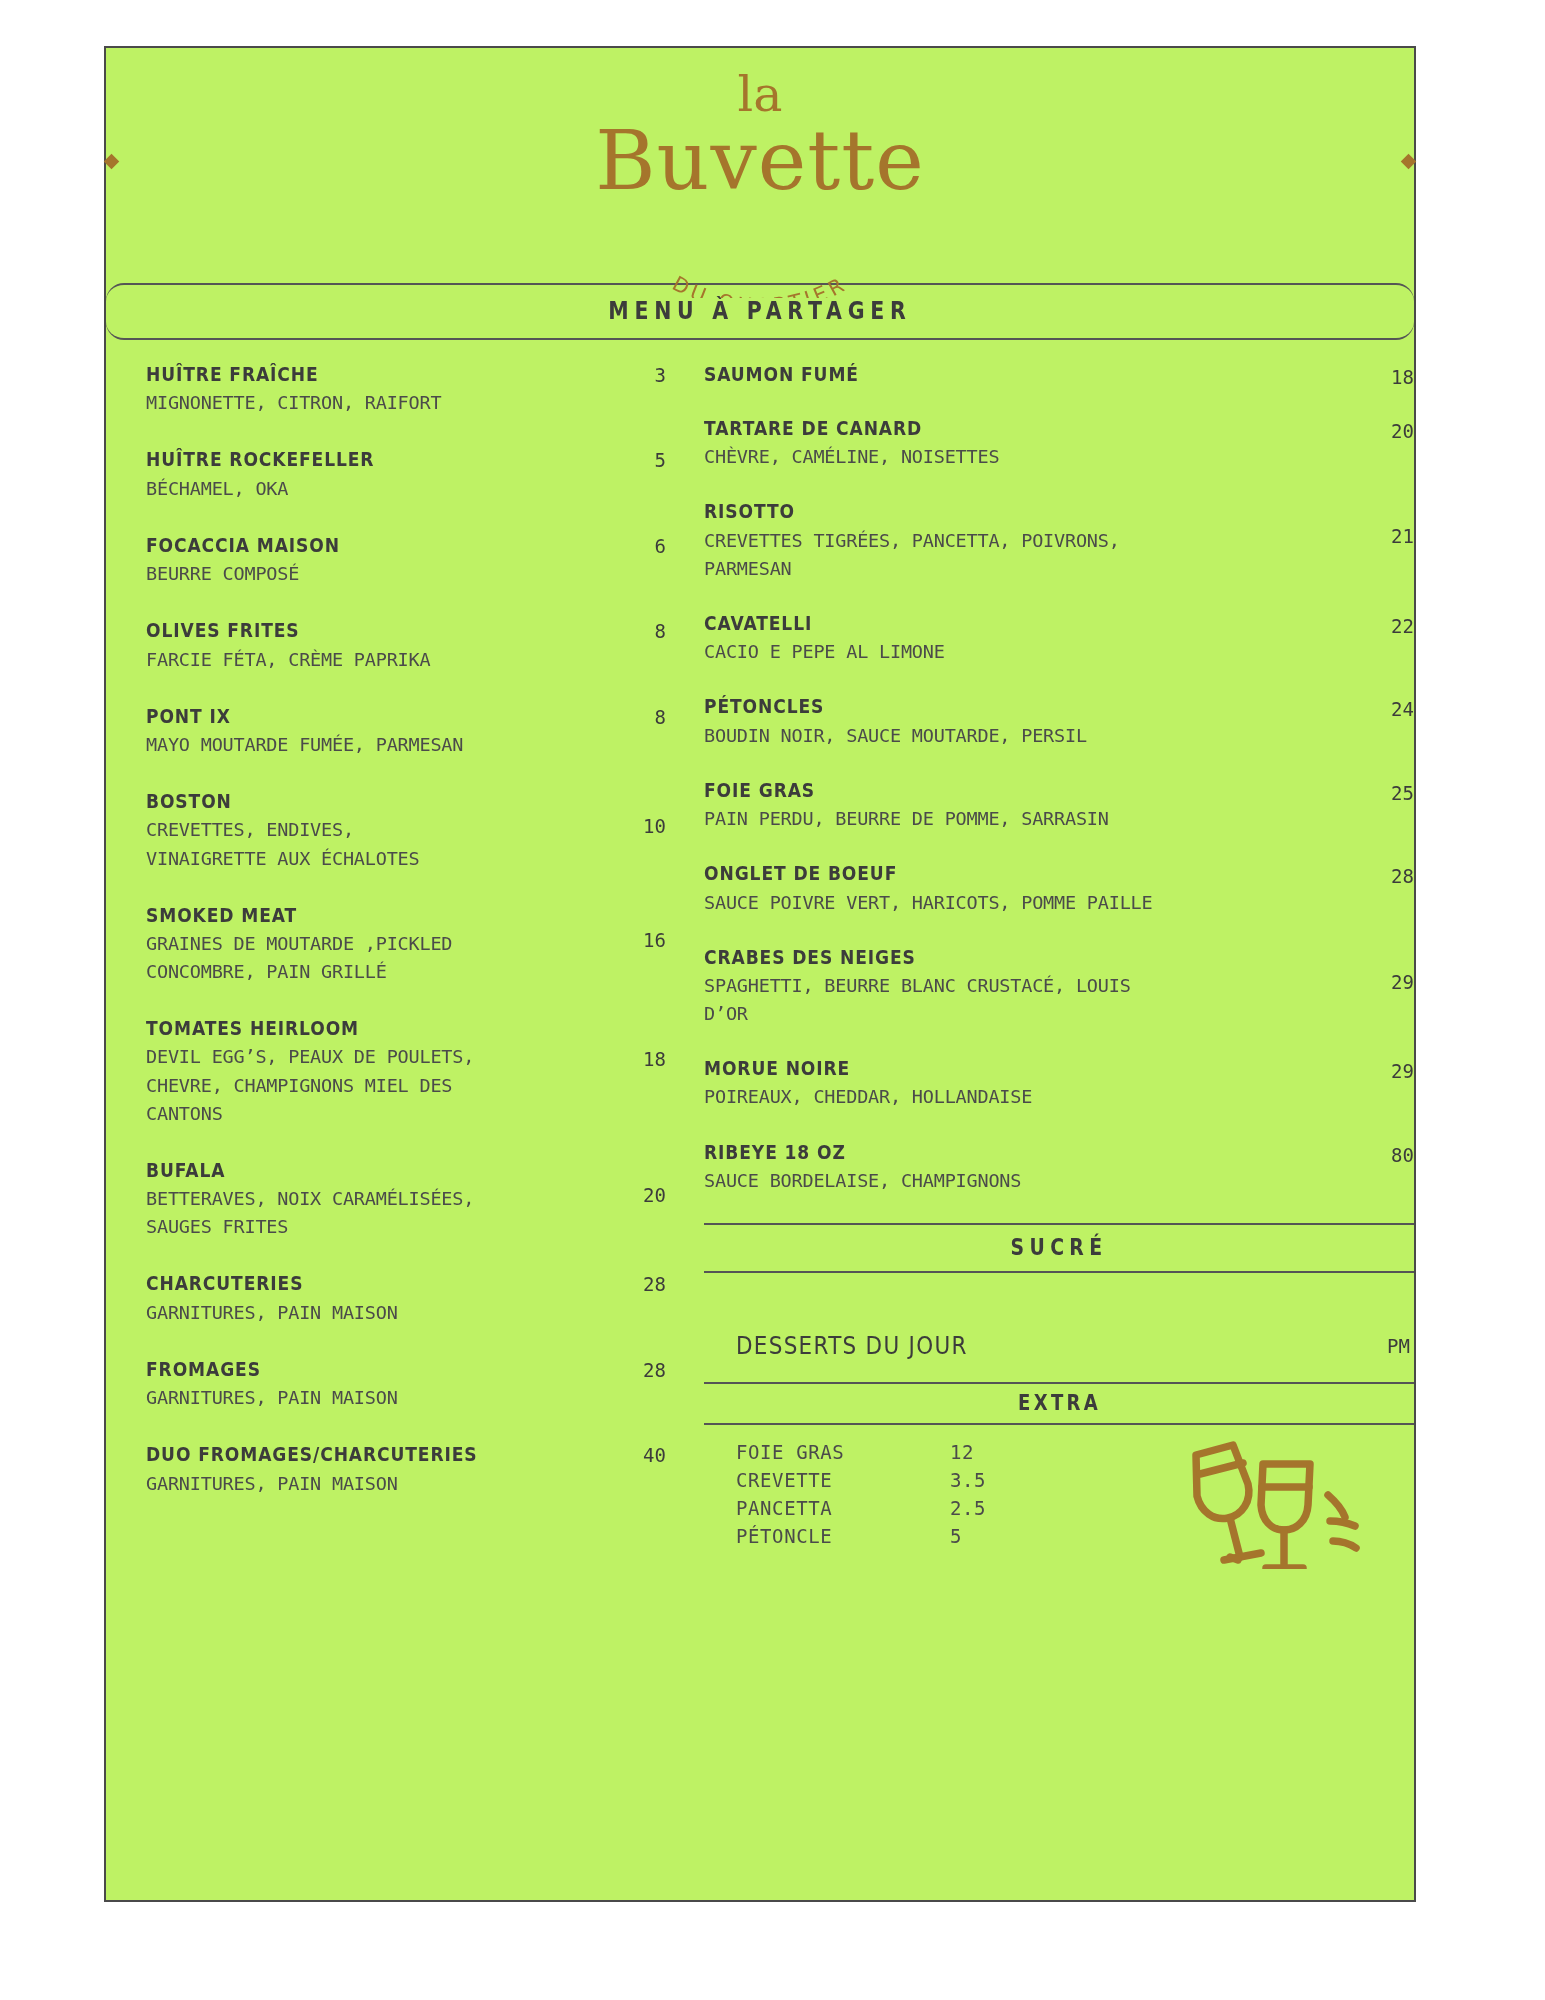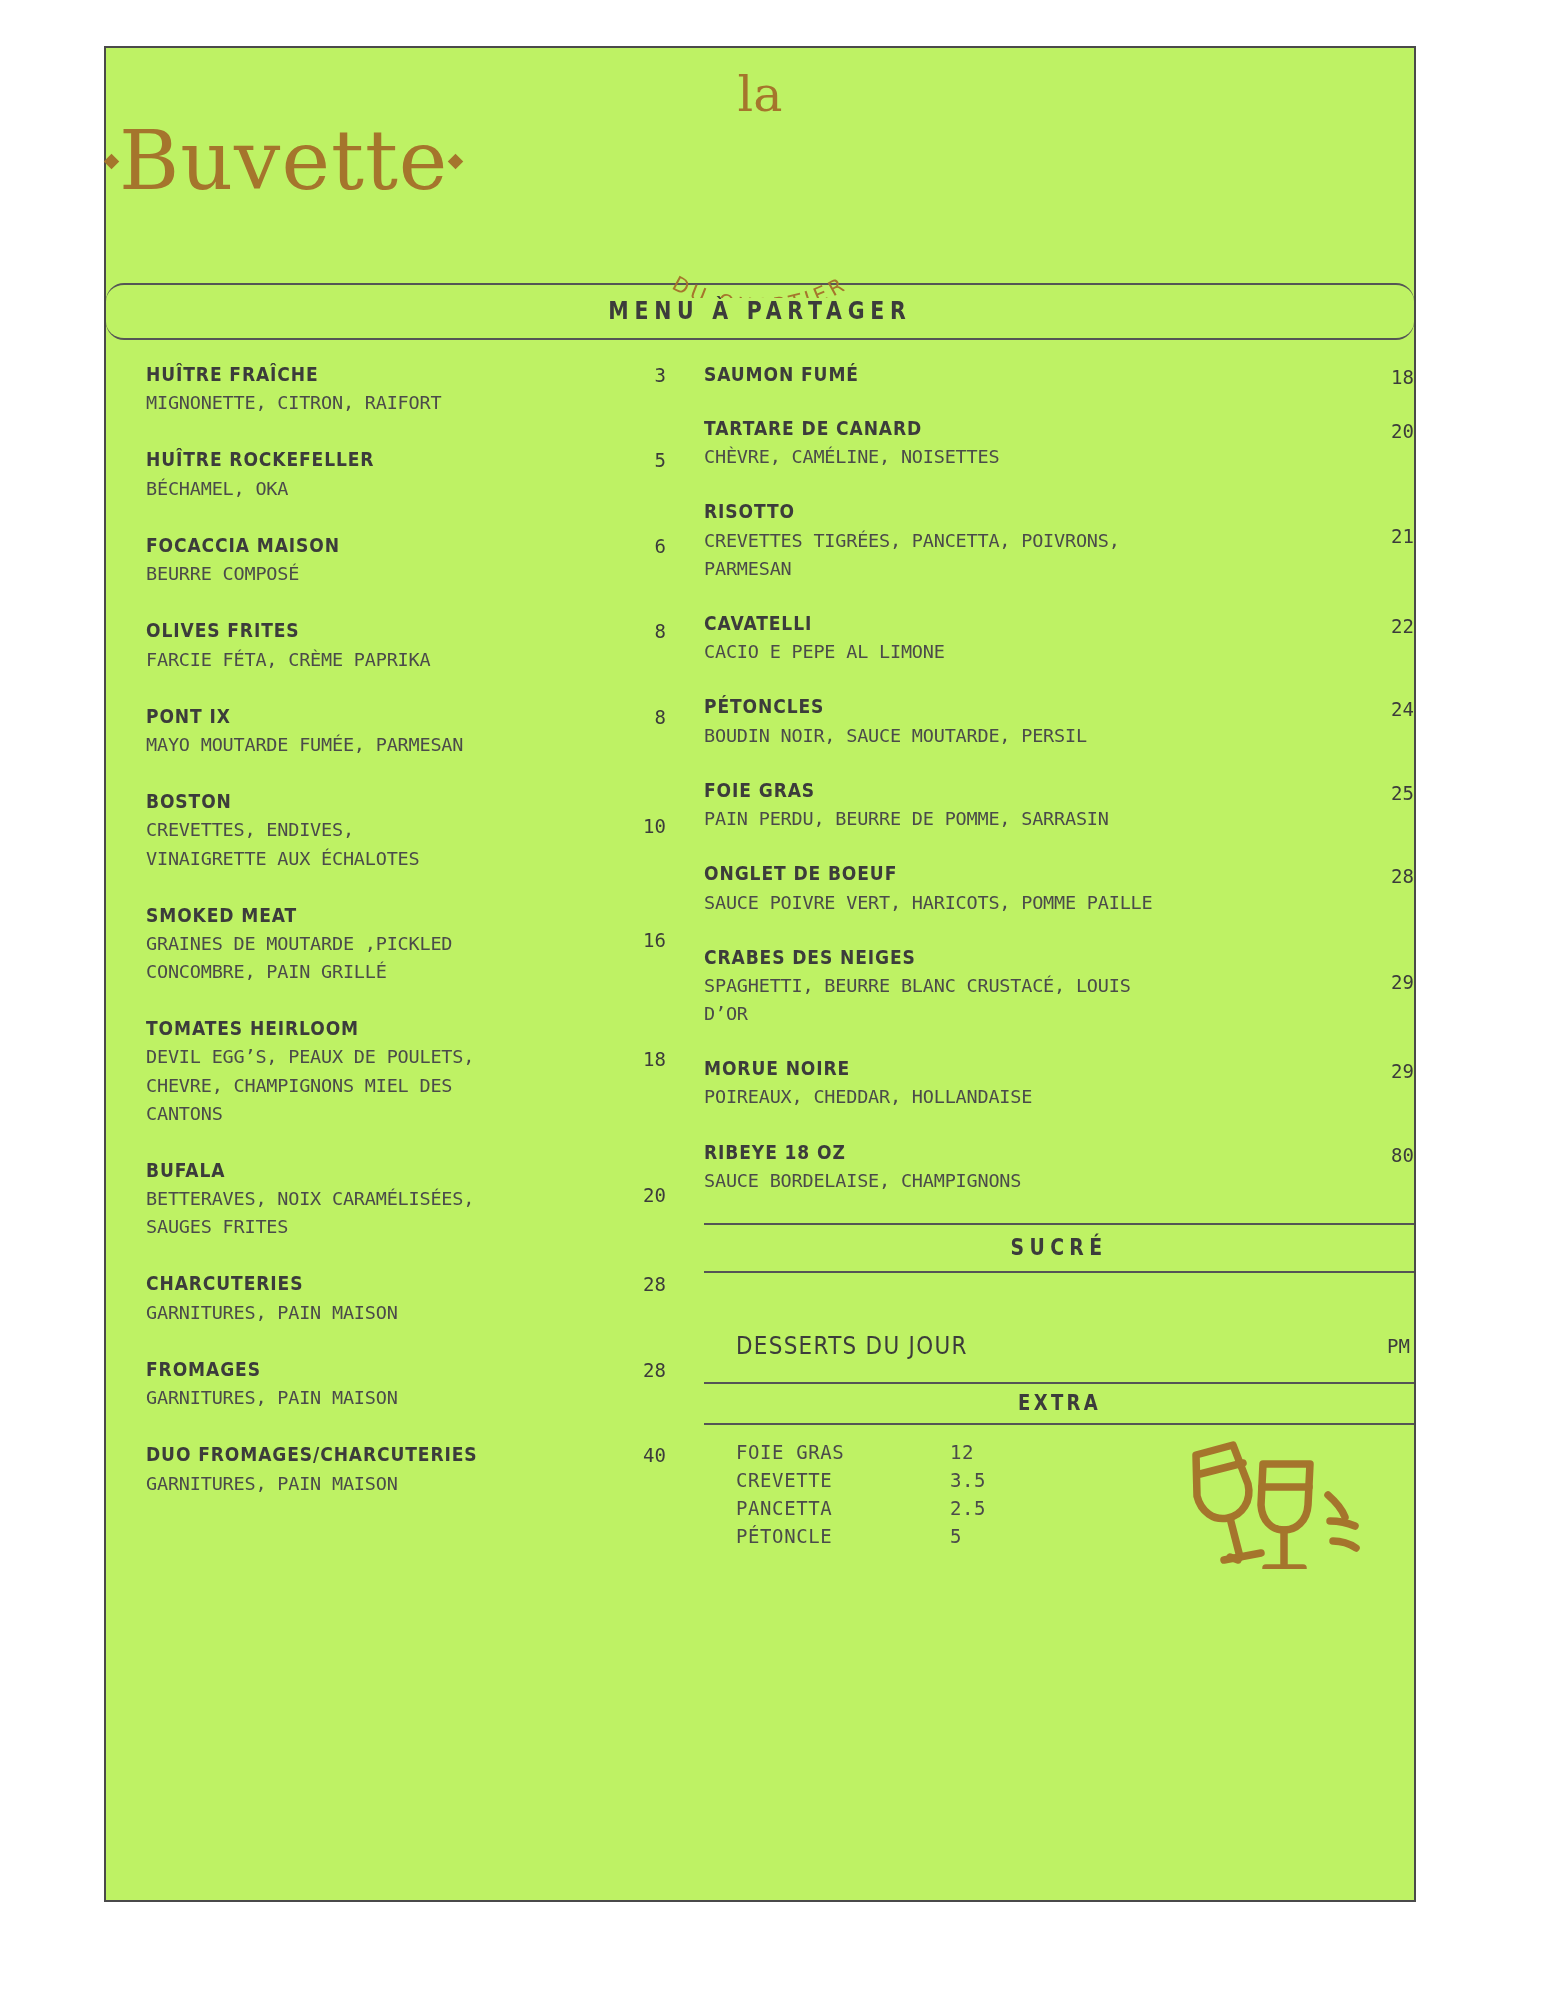--- a/index.html
+++ b/index.html
@@ -40,21 +40,21 @@
     color: #a5752c;
     letter-spacing: 0px;
     line-height: 1;
   }
   .logo-main-row {
     position: absolute;
     left: 0; right: 0;
     top: 72px;
     display: flex;
     align-items: center;
-    justify-content: flex-start;
+    justify-content: space-between;
     gap: 2px;
   }
   .logo-dot {
     width: 11px; height: 11px;
     background: #a5752c;
     transform: rotate(45deg);
     flex: none;
   }
   .logo-buvette {
     font-family: "DejaVu Serif", serif;

